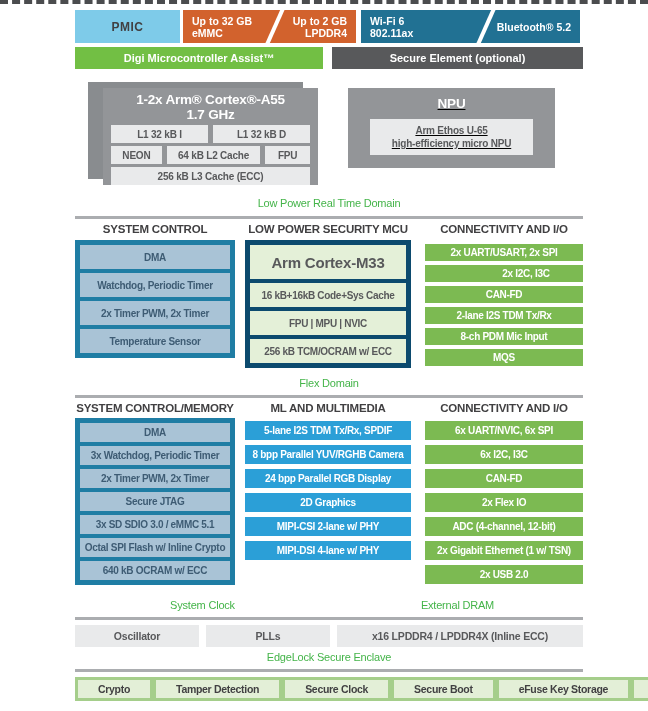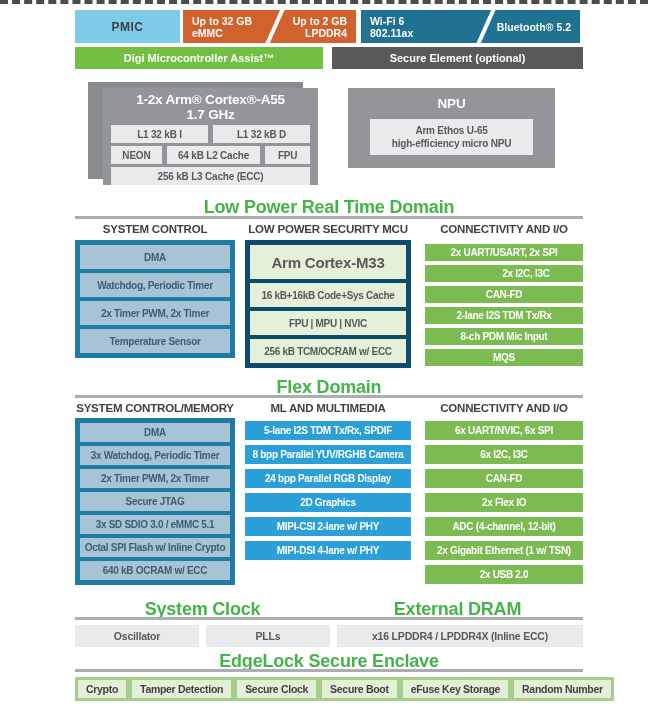--- a/index.html
+++ b/index.html
@@ -24,21 +24,21 @@
   .gray-block{background:#939598;}
   .gray-shadow{background:#898C8F;}
   .blk-title{color:#fff;font-weight:bold;font-size:13.5px;line-height:15px;text-align:center;letter-spacing:-0.2px;}
   .lite{background:#E9EAEB;color:#58595B;font-weight:bold;font-size:10px;letter-spacing:-0.2px;
         display:flex;align-items:center;justify-content:center;white-space:nowrap;}
   .cpu-in{margin:3px 8px 0 8px;display:flex;flex-direction:column;gap:3px;}
   .cpu-r{display:flex;gap:5px;height:18px;}
   .cpu-r .lite{height:18px;}
 
   
-  .domain-title{color:#44B449;font-weight:bold;font-size:18px;text-align:center;letter-spacing:-0.2px;}
+  .domain-title{color:#44B449;font-weight:normal;font-size:11px;text-align:center;letter-spacing:-0.2px;}
   .hr{background:#ABADB0;height:3px;}
   .col-h{color:#414042;font-weight:bold;font-size:11.5px;text-align:center;letter-spacing:-0.2px;white-space:nowrap;}
 
   
   .panel{padding:5px;display:flex;flex-direction:column;gap:4px;}
   .panel-blue{background:#1F7DA4;}
   .panel-green{background:#0c4a6e;}
   .prow{display:flex;align-items:center;justify-content:center;font-weight:bold;
         font-size:10px;letter-spacing:-0.3px;white-space:nowrap;}
   .prow-blue{background:#A9C3D6;color:#3E5C74;height:24px;}
@@ -50,21 +50,21 @@
   .boxrow{display:flex;align-items:center;justify-content:center;color:#fff;font-weight:bold;
           font-size:10px;letter-spacing:-0.3px;white-space:nowrap;}
   .box-green{background:#7CBA52;}
   .box-blue{background:#2B9FD7;}
 
   
   .gbox{background:#E9EAEB;color:#58595B;font-weight:bold;font-size:10.5px;letter-spacing:-0.2px;}
   .edge-row{display:flex;justify-content:space-between;}
   .ebox{border:3px solid #A5CE8B;background:#E3EFD7;color:#414042;font-weight:bold;
         font-size:10.5px;letter-spacing:-0.3px;display:flex;align-items:center;
-        padding:0 8px;white-space:nowrap;height:24px;box-sizing:border-box;}
+        padding:0 20px;white-space:nowrap;height:24px;box-sizing:border-box;}
 </style>
 </head>
 <body>
 
 <div class="canvas">
 
   <div class="abs dash-top"></div>
 
   <div class="abs chip pmic ctr" style="left:75px;top:10px;width:105px;height:33px;">
     <span>PMIC</span>
@@ -113,21 +113,21 @@
         <div class="lite" style="flex:50 0 0;">NEON</div>
         <div class="lite" style="flex:92 0 0;">64 kB L2 Cache</div>
         <div class="lite" style="flex:44 0 0;">FPU</div>
       </div>
       <div class="cpu-r">
         <div class="lite" style="flex:1;">256 kB L3 Cache (ECC)</div>
       </div>
     </div>
   </div>
 
-  <div class="abs gray-block" style="left:348px;top:88px;width:207px;height:80px;">
+  <div class="abs gray-block" style="left:348px;top:88px;width:207px;height:80px;text-decoration:underline;">
     <div class="blk-title" style="margin-top:8px;">NPU</div>
     <div class="lite" style="margin:8px 22px 0 22px;height:36px;flex-direction:column;line-height:13px;">
       <div>Arm Ethos U-65</div>
       <div>high-efficiency micro NPU</div>
     </div>
   </div>
 
   <div class="abs domain-title" style="left:75px;top:197px;width:508px;">Low Power Real Time Domain</div>
   <div class="abs hr" style="left:75px;top:216px;width:508px;"></div>
 

